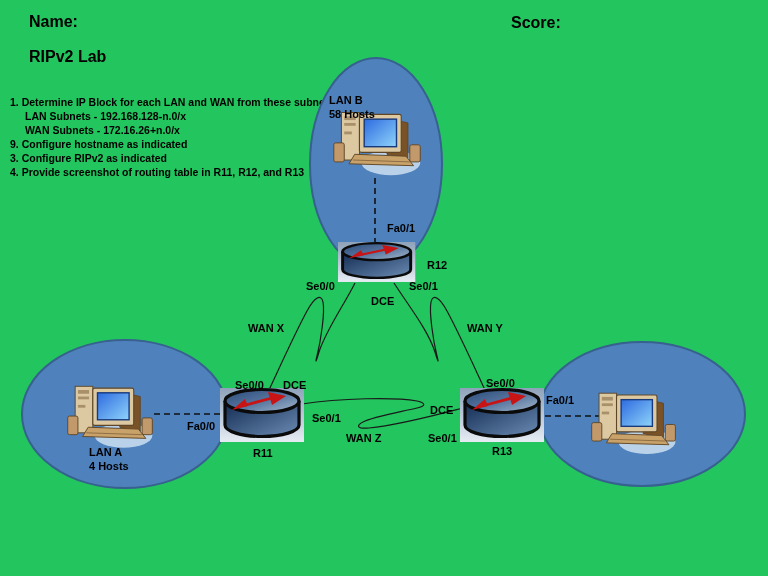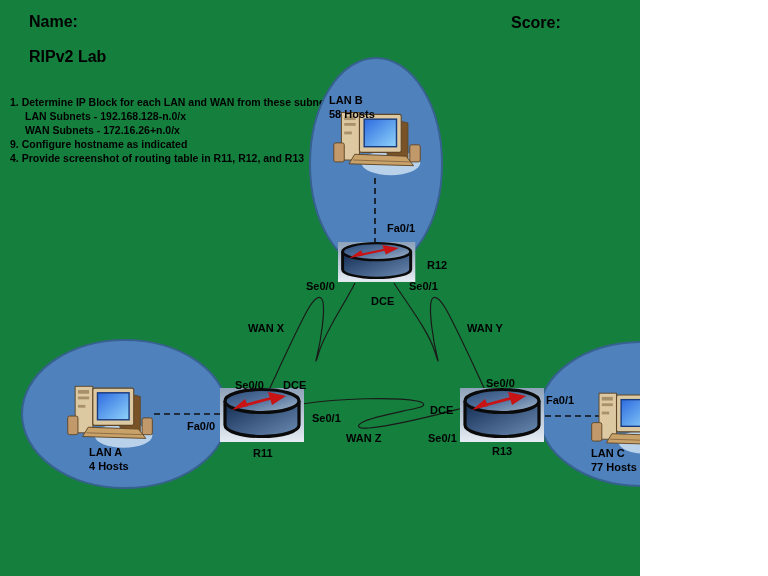--- a/index.html
+++ b/index.html
@@ -1,16 +1,16 @@
 <!DOCTYPE html>
 <html><head>
 <meta charset="utf-8">
 <style>
   html,body{margin:0;padding:0;background:#ffffff;}
-  .page{position:relative;width:640px;height:576px;background:#15803d;overflow:hidden;
+  .page{position:relative;width:768px;height:576px;background:#22c55e;overflow:hidden;
         font-family:"Liberation Sans",sans-serif;color:#000;}
   .h1{position:absolute;font-size:16px;font-weight:bold;white-space:nowrap;}
   .instr{position:absolute;left:10px;top:95px;font-size:10.5px;font-weight:bold;line-height:14px;white-space:nowrap;}
   .instr .sub{padding-left:15px;}
   .net{position:absolute;left:0;top:0;}
   .lbl{position:absolute;font-size:11px;font-weight:bold;white-space:nowrap;}
   .lan-cap{position:absolute;width:88px;text-align:left;font-size:11px;font-weight:bold;line-height:14px;}
   .wire{fill:none;stroke:#1a1a1a;stroke-width:1.2px;}
   .dash{fill:none;stroke:#111;stroke-width:1.6px;stroke-dasharray:6 4;}
   .lan{stroke:#37618e;stroke-width:2px;}
@@ -22,20 +22,21 @@
 
   <div class="h1" style="left:29px;top:13px">Name:</div>
   <div class="h1" style="left:511px;top:14px">Score:</div>
   <div class="h1" style="left:29px;top:48px">RIPv2 Lab</div>
 
   <div class="instr">
     <div>1. Determine IP Block for each LAN and WAN from these subnets:</div>
     <div class="sub">LAN Subnets - 192.168.128-n.0/x</div>
     <div class="sub">WAN Subnets - 172.16.26+n.0/x</div>
     <div>9. Configure hostname as indicated</div>
+    <div>3. Configure RIPv2 as indicated</div>
     <div>4. Provide screenshot of routing table in R11, R12, and R13</div>
   </div>
 
   <svg class="net" width="768" height="576" viewBox="0 0 768 576">
     <defs>
       <linearGradient id="gbox" x1="0" y1="0" x2="0" y2="1">
         <stop offset="0" stop-color="#8ea2ba"></stop>
           <stop offset="1" stop-color="#e6ecf3"></stop>
       </linearGradient>
       <linearGradient id="gtop" x1="0" y1="0" x2="1" y2="1">
@@ -122,18 +123,14 @@
   <div class="lbl" style="left:492px;top:445px">R13</div>
 
   <div class="lan-cap" style="left:329px;top:93px">
     <div>LAN B</div>
     <div>58 Hosts</div>
   </div>
   <div class="lan-cap" style="left:89px;top:445px">
     <div>LAN A</div>
     <div>4 Hosts</div>
   </div>
-  <div class="lan-cap" style="left:591px;top:446px">
-    <div>LAN C</div>
-    <div>77 Hosts</div>
-  </div>
 
 </div>
 
 </body></html>

